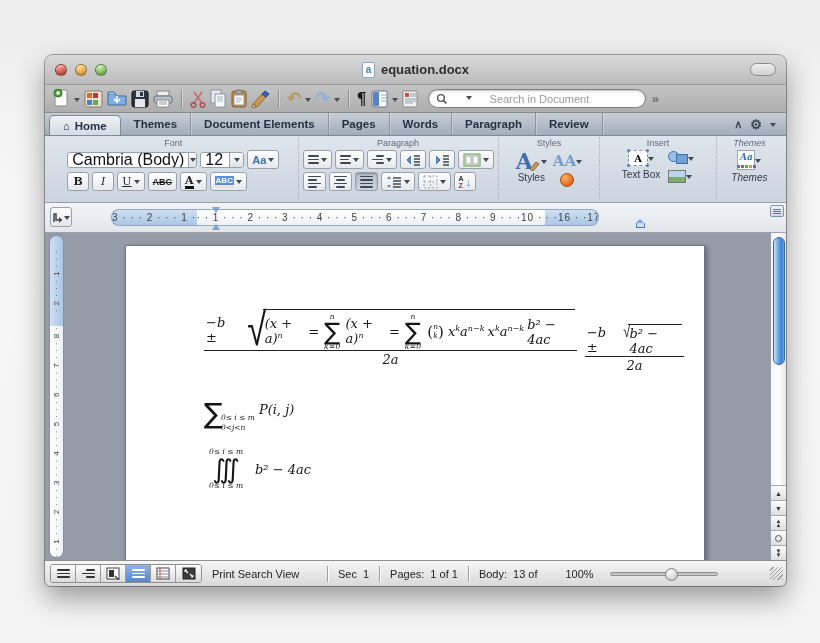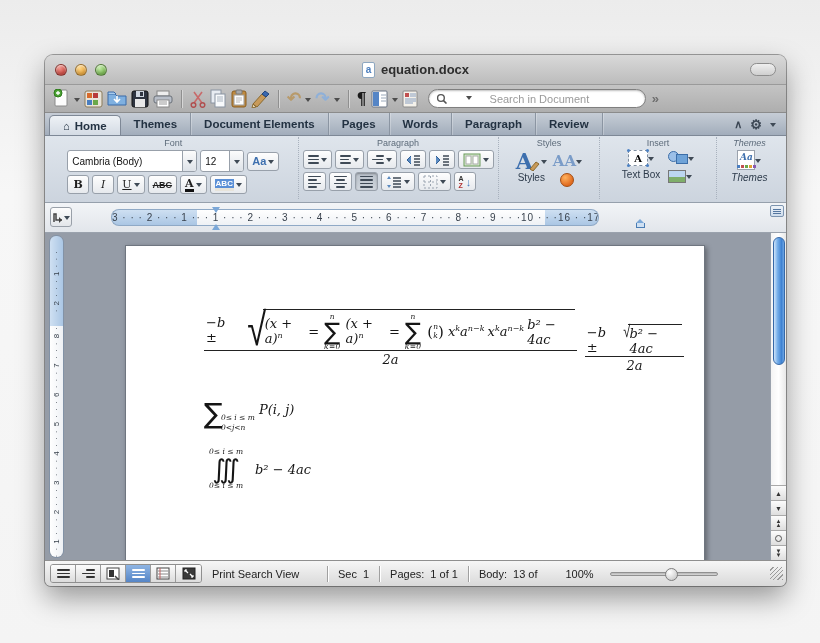--- a/index.html
+++ b/index.html
@@ -90,22 +90,22 @@
   .grows { display:flex; flex-direction:column; gap:3px; }
   .grow-r { display:flex; gap:3px; align-items:center; }
   .rbtn {
     height:19px; min-width:22px;
     background:linear-gradient(#fefefe,#e6e9ed);
     border:1px solid #98a0aa; border-radius:3px;
     display:flex; align-items:center; justify-content:center; gap:2px;
     padding:0 4px; font-size:11px; color:#1f1f1f;
   }
   .rbtn.pressed { background:linear-gradient(#b9c1ca,#cfd5dc); box-shadow:inset 0 1px 2px rgba(0,0,0,.3); }
-  .combo { display:flex; height:22px; border:1px solid #98a0aa; border-radius:3px;
-    background:#fff; align-items:center; font-size:10px; color:#111; overflow:hidden; }
+  .combo { display:flex; height:16px; border:1px solid #98a0aa; border-radius:3px;
+    background:#fff; align-items:center; font-size:16px; color:#111; overflow:hidden; }
   .combo .val { padding:0 4px; white-space:nowrap; }
   .combo .dd { width:14px; align-self:stretch; background:linear-gradient(#fcfcfc,#dde2e8);
     border-left:1px solid #98a0aa; display:flex; align-items:center; justify-content:center; }
   .mini-caret { width:0; height:0; border:3px solid transparent; border-top:4px solid #3f4a56; margin-top:4px; }
   .blet { font-family:"DejaVu Serif", serif; font-weight:bold; }
   .ilet { font-family:"DejaVu Serif", serif; font-style:italic; }
   .ulet { font-family:"DejaVu Serif", serif; text-decoration:underline; }
   .strike { text-decoration:line-through; font-size:9px; font-weight:bold; }
   .fontcolor { font-family:"DejaVu Serif", serif; font-weight:bold; border-bottom:3px solid #111; line-height:11px; }
   .hl { font-size:8px; font-weight:bold; background:#5a8fd6; color:#fff; padding:0 1px; border-bottom:3px solid #e8e4da; }

